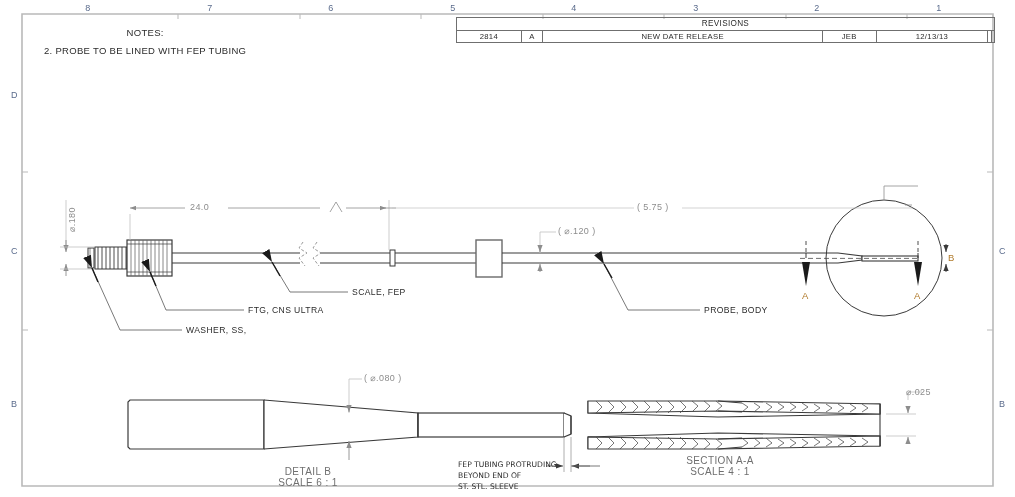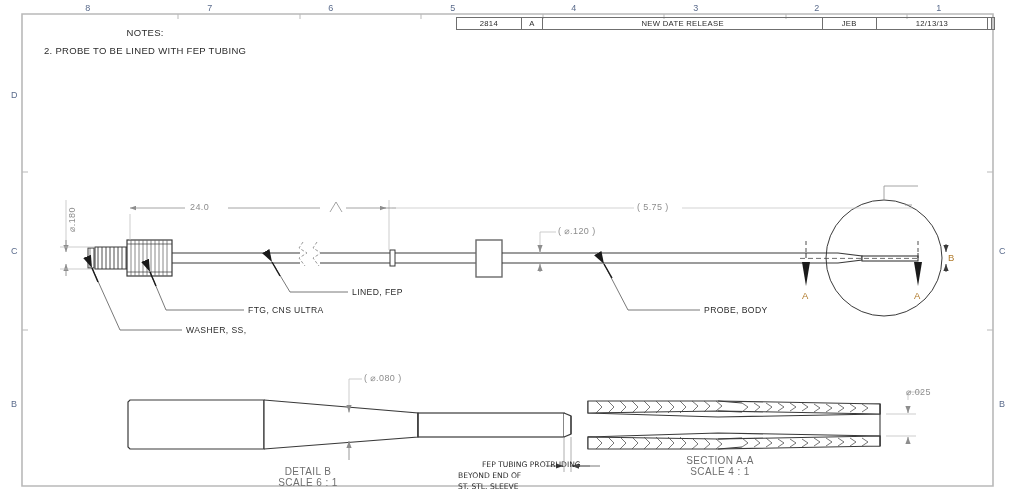--- a/index.html
+++ b/index.html
@@ -320,51 +320,54 @@
   <div class="zone row" style="left:999px;top:251px;">C</div>
   <div class="zone row" style="left:999px;top:404px;">B</div>
 
   <div class="notes">
     <div>NOTES:</div>
     <div>2.  PROBE TO BE LINED WITH FEP TUBING</div>
   </div>
 
   <table class="revtbl">
     <tbody>
+        <tr>
+      <td class="title" colspan="7">REVISIONS</td>
+    </tr>
     <tr>
       <td>2814</td>
       <td>A</td>
       <td>NEW DATE RELEASE</td>
       <td>JEB</td>
       <td>12/13/13</td>
       <td></td>
       <td></td>
     </tr>
   </tbody>
     </table>
 
   <div class="dim vert" style="left:67px;top:232px;">⌀.180</div>
   <div class="dim" style="left:190px;top:202px;">24.0</div>
   <div class="dim" style="left:637px;top:202px;">( 5.75 )</div>
   <div class="dim" style="left:558px;top:226px;">( ⌀.120 )</div>
 
-  <div class="lbl" style="left:352px;top:287px;">LINED, FEP</div>
+  <div class="lbl" style="left:352px;top:287px;">SCALE, FEP</div>
   <div class="lbl" style="left:248px;top:305px;">FTG, CNS ULTRA</div>
   <div class="lbl" style="left:186px;top:325px;">WASHER, SS,</div>
   <div class="lbl" style="left:704px;top:305px;">PROBE, BODY</div>
 
   <div class="secmk" style="left:802px;top:290px;">A</div>
   <div class="secmk" style="left:914px;top:290px;">A</div>
   <div class="secmk" style="left:948px;top:252px;">B</div>
 
   <div class="dim" style="left:364px;top:373px;text-align:right;">( ⌀.080 )</div>
   <div class="vt" style="left:258px;top:466px;width:100px;">DETAIL B</div>
   <div class="vt" style="left:258px;top:477px;width:100px;">SCALE 6 : 1</div>
 
-  <div class="note2" style="left:458px;top:460px;margin-left:24px;">FEP TUBING PROTRUDING</div>
+  <div class="note2" style="left:458px;top:460px;">FEP TUBING PROTRUDING</div>
   <div class="note2" style="left:458px;top:471px;">BEYOND END OF</div>
   <div class="note2" style="left:458px;top:482px;text-align:center;">ST. STL. SLEEVE</div>
 
   <div class="dim" style="left:906px;top:387px;">⌀.025</div>
   <div class="vt" style="left:650px;top:455px;width:140px;">SECTION A-A</div>
   <div class="vt" style="left:650px;top:466px;width:140px;">SCALE 4 : 1</div>
 
 </div>
 
 </body></html>

